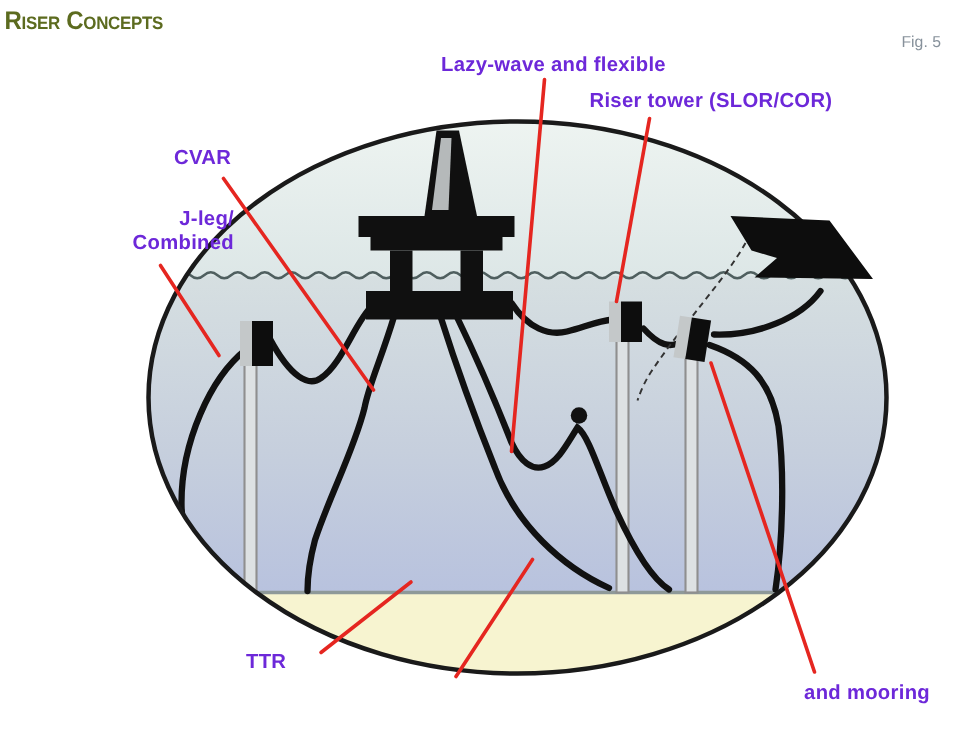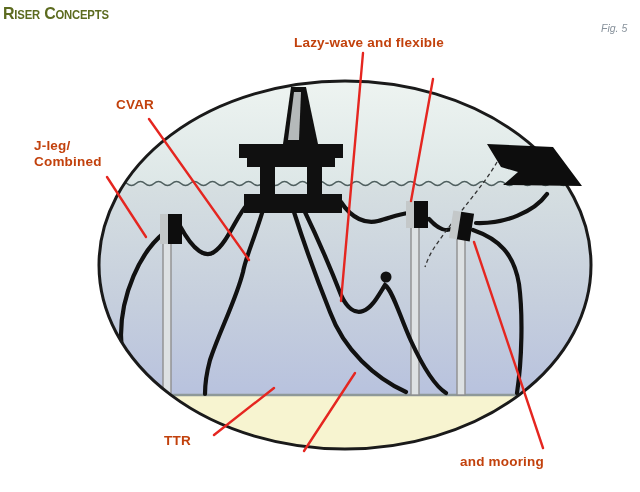--- a/index.html
+++ b/index.html
@@ -9,27 +9,27 @@
   }
   #title{
     position:absolute;left:3px;top:3px;
     font-weight:bold;font-size:17px;line-height:22px;
     font-variant:small-caps;letter-spacing:-0.2px;
     color:#5c6b1f;transform:scaleX(0.94);transform-origin:left top;
     white-space:nowrap;
   }
   #figlabel{
     position:absolute;left:601px;top:22px;
-    font-size:10.5px;color:#87919b;white-space:nowrap;font-style:italic;
+    font-size:10.5px;color:#87919b;white-space:nowrap;
   }
   .lbl{
-    position:absolute;color:#c2410c;font-weight:bold;
+    position:absolute;color:#6d28d9;font-weight:bold;
     font-size:13.5px;line-height:16px;letter-spacing:0.2px;white-space:nowrap;
   }
-  .lbl.center{text-align:left;white-space:normal;}
+  .lbl.center{text-align:right;white-space:normal;}
   #scene{position:absolute;left:0;top:0;}
 </style>
 </head>
 <body>
 
 <div id="stage">
 
   <div id="title">Riser Concepts</div>
   <div id="figlabel">Fig. 5</div>
 
@@ -107,20 +107,21 @@
       <line x1="149" y1="119" x2="249" y2="260" stroke="#e52620"></line>
       <line x1="363" y1="53" x2="341" y2="301" stroke="#e52620"></line>
       <line x1="433" y1="79" x2="411" y2="201" stroke="#e52620"></line>
       <line x1="214" y1="435" x2="274" y2="388" stroke="#e52620"></line>
       <line x1="304" y1="451" x2="355" y2="373" stroke="#e52620"></line>
       <line x1="474" y1="242" x2="543" y2="448" stroke="#e52620"></line>
     </g>
   </svg>
 
   <div class="lbl" style="left:294px;top:35px;">Lazy-wave and flexible</div>
+  <div class="lbl" style="left:393px;top:59px;">Riser tower (SLOR/COR)</div>
   <div class="lbl" style="left:116px;top:97px;">CVAR</div>
   <div class="lbl center" style="left:34px;top:138px;width:122px;">
     <span style="display:block">J-leg/</span>
     <span style="display:block">Combined</span>
   </div>
   <div class="lbl" style="left:164px;top:433px;">TTR</div>
   <div class="lbl center" style="left:460px;top:454px;width:160px;">
     <span style="display:block">and mooring</span>
   </div>
 

